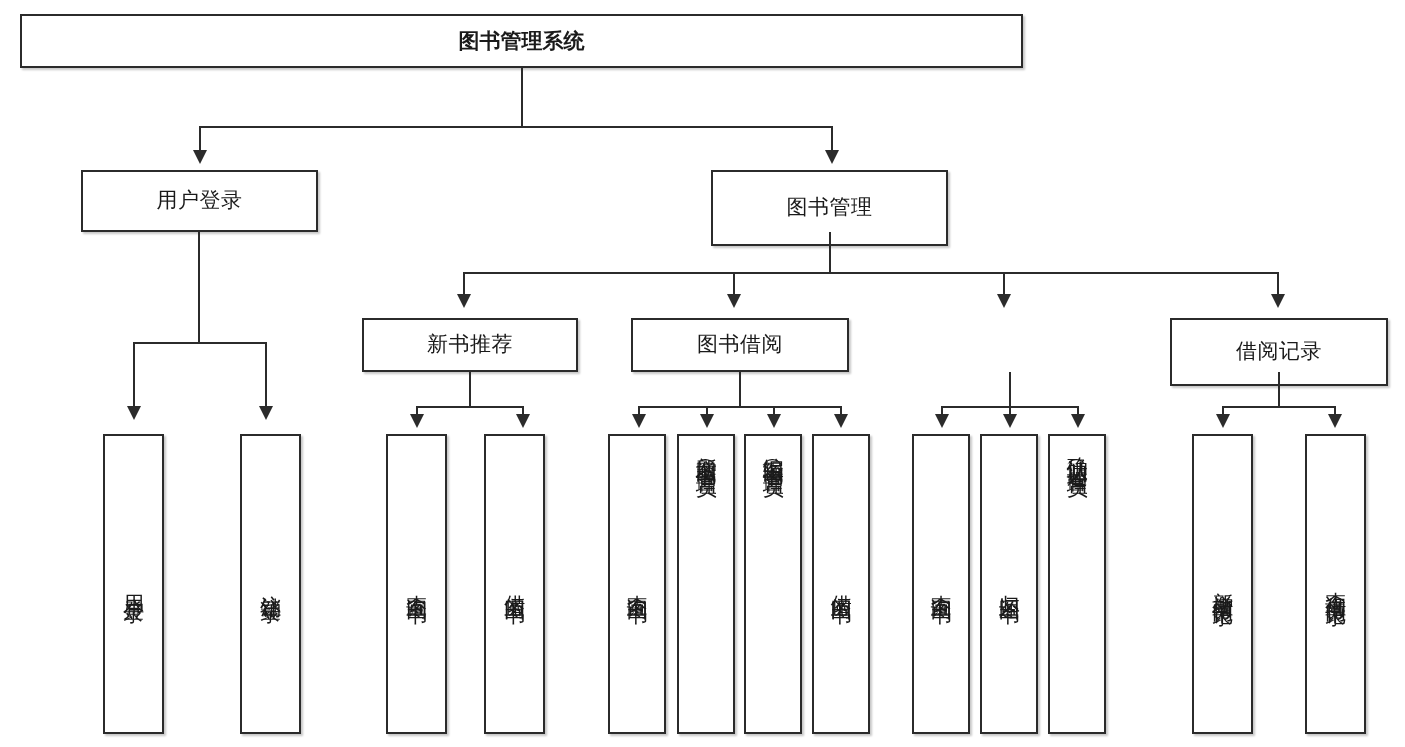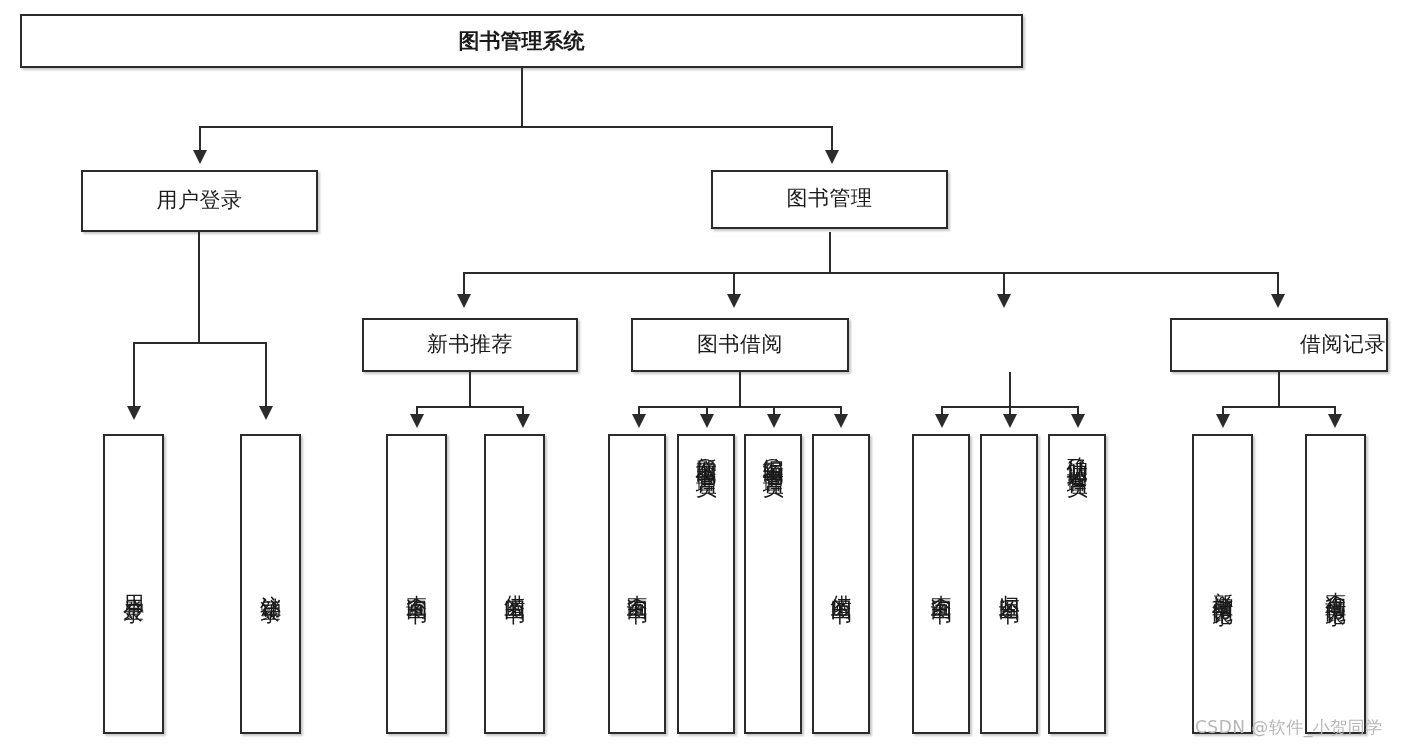--- a/index.html
+++ b/index.html
@@ -90,21 +90,21 @@
   <div class="edge v" style="left:199px; top:126px; width:2px; height:26px;"></div>
   <div class="arrow" style="left:193px; top:150px;"></div>
 
   <div class="edge v" style="left:831px; top:126px; width:2px; height:26px;"></div>
   <div class="arrow" style="left:825px; top:150px;"></div>
 
   <div class="node horiz" style="left:81px; top:170px; width:237px; height:62px;">
     <span>用户登录</span>
   </div>
 
-  <div class="node horiz" style="left:711px; top:170px; width:237px; height:59px;font-family:Liberation Mono, monospace;">
+  <div class="node horiz" style="left:711px; top:170px; width:237px; height:76px;">
     <span>图书管理</span>
   </div>
 
   <div class="edge v" style="left:198px; top:232px; width:2px; height:110px;"></div>
   <div class="edge h" style="left:133px; top:342px; width:134px; height:2px;"></div>
   <div class="edge v" style="left:133px; top:342px; width:2px; height:66px;"></div>
   <div class="arrow" style="left:127px; top:406px;"></div>
   <div class="edge v" style="left:265px; top:342px; width:2px; height:66px;"></div>
   <div class="arrow" style="left:259px; top:406px;"></div>
 
@@ -118,21 +118,21 @@
   <div class="arrow" style="left:997px; top:294px;"></div>
   <div class="edge v" style="left:1277px; top:272px; width:2px; height:24px;"></div>
   <div class="arrow" style="left:1271px; top:294px;"></div>
 
   <div class="node horiz" style="left:631px; top:318px; width:218px; height:54px;">
     <span>图书借阅</span>
   </div>
   <div class="node horiz" style="left:362px; top:318px; width:216px; height:54px;">
     <span>新书推荐</span>
   </div>
-  <div class="node horiz" style="left:1170px; top:318px; width:218px; height:54px;justify-content:flex-end;">
+  <div class="node horiz" style="left:1170px; top:318px; width:218px; height:68px;">
     <span>借阅记录</span>
   </div>
 
   <div class="edge v" style="left:469px; top:372px; width:2px; height:34px;"></div>
   <div class="edge h" style="left:416px; top:406px; width:108px; height:2px;"></div>
   <div class="edge v" style="left:416px; top:406px; width:2px; height:12px;"></div>
   <div class="arrow" style="left:410px; top:414px;"></div>
   <div class="edge v" style="left:522px; top:406px; width:2px; height:12px;"></div>
   <div class="arrow" style="left:516px; top:414px;"></div>
 
@@ -200,15 +200,14 @@
     <span>确认归还（管理员）</span>
   </div>
 
   <div class="node leaf" style="left:1192px; top:434px; width:61px; height:300px;">
     <span>新增借阅记录</span>
   </div>
   <div class="node leaf" style="left:1305px; top:434px; width:61px; height:300px;">
     <span>查询借阅记录</span>
   </div>
 
-  <div class="watermark" style="left:1195px; top:716px;">CSDN @软件_小贺同学</div>
 
 </div>
 
 </body></html>

